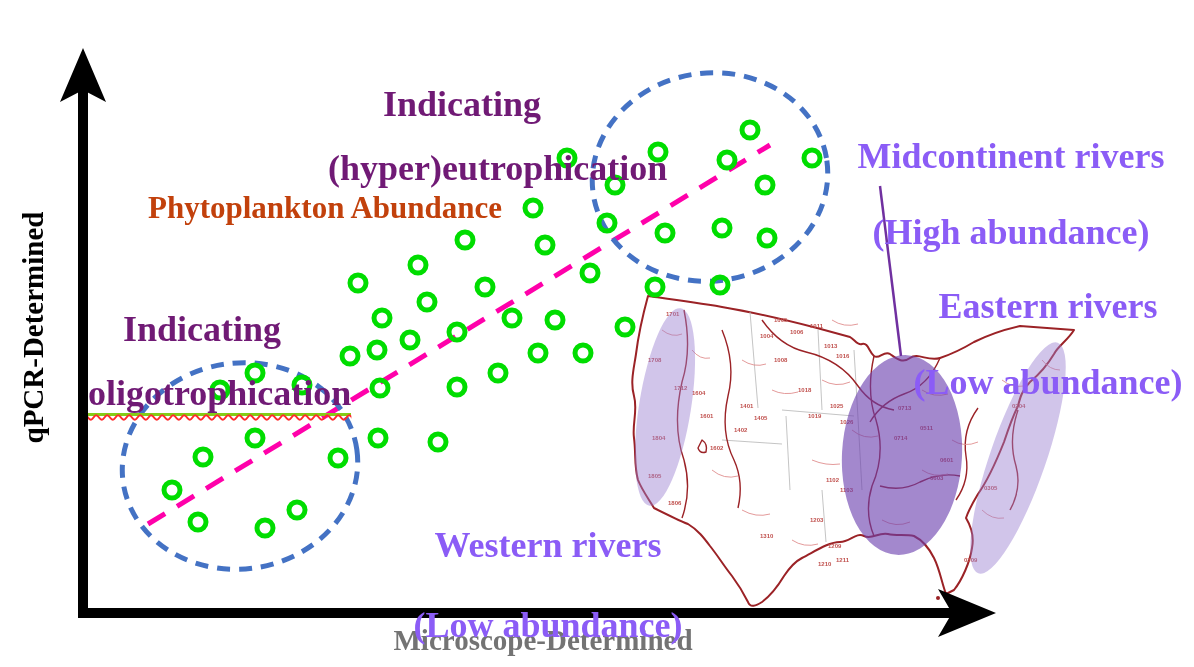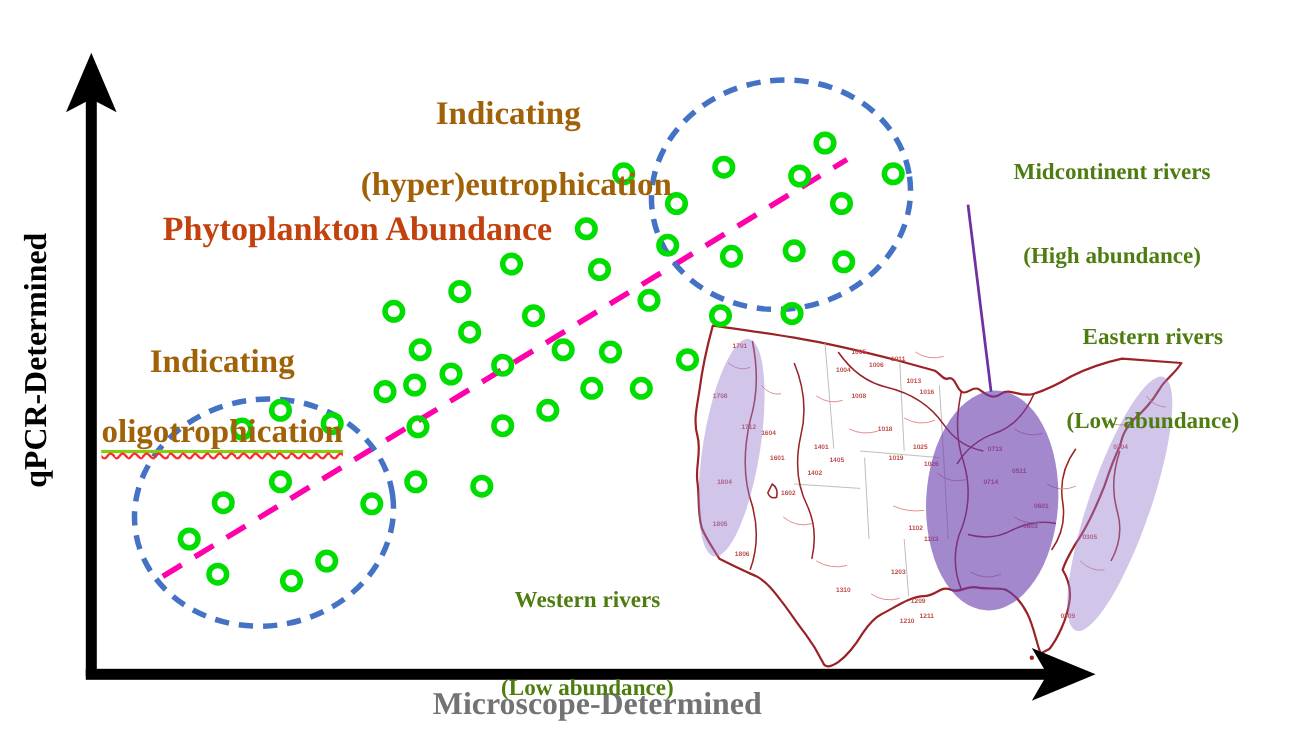--- a/index.html
+++ b/index.html
@@ -4,27 +4,27 @@
 <style>
   html,body{margin:0;padding:0;background:#fff;}
   .canvas{position:relative;width:1194px;height:667px;background:#ffffff;overflow:hidden;
           font-family:"Liberation Serif","DejaVu Serif",serif;}
   svg{position:absolute;left:0;top:0;}
   .lbl{position:absolute;font-weight:bold;text-align:center;white-space:pre-line;}
   .y-label{left:-117px;top:311px;width:300px;font-size:29px;color:#000;
            transform:rotate(-90deg);transform-origin:center;}
   .x-label{left:348px;top:624px;width:390px;font-size:29px;color:#737373;}
   .green-title{left:115px;top:190px;width:420px;font-size:31px;color:#c2410c;}
-  .blue-note{color:#a16207;font-size:30px;line-height:32px;}
+  .blue-note{color:#701a75;font-size:36px;line-height:32px;}
   .note-eutro{left:328px;top:56px;width:268px;}
   .note-oligo{left:88px;top:281px;width:228px;}
-  .purple-lbl{color:#4d7c0f;font-size:21px;line-height:38px;font-family:Liberation Serif, serif;}
+  .purple-lbl{color:#8b5cf6;font-size:36px;line-height:38px;font-family:Liberation Serif, serif;}
   .lbl-mid{left:843px;top:99px;width:336px;}
   .lbl-east{left:903px;top:249px;width:290px;}
-  .lbl-west{left:398px;top:485px;width:272px;line-height:40px;}
+  .lbl-west{left:412px;top:485px;width:272px;line-height:40px;}
   .oligo-underline{border-bottom:3px solid #84cc16;padding-bottom:0px;}
   .oligo-wavy{text-decoration:underline wavy #ff2a2a;text-decoration-thickness:2px;
               text-underline-offset:9px;}
 </style>
 </head>
 <body>
 
 <div class="canvas">
 
   <svg id="fig-svg" width="1194" height="667" viewBox="0 0 1194 667">

